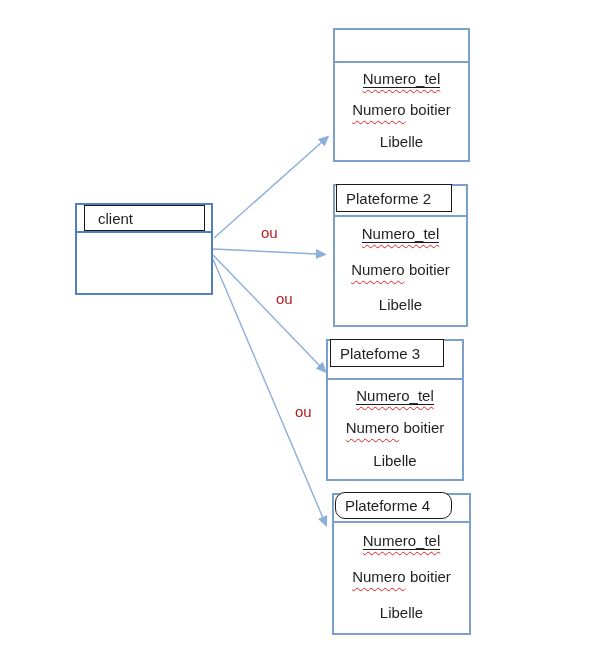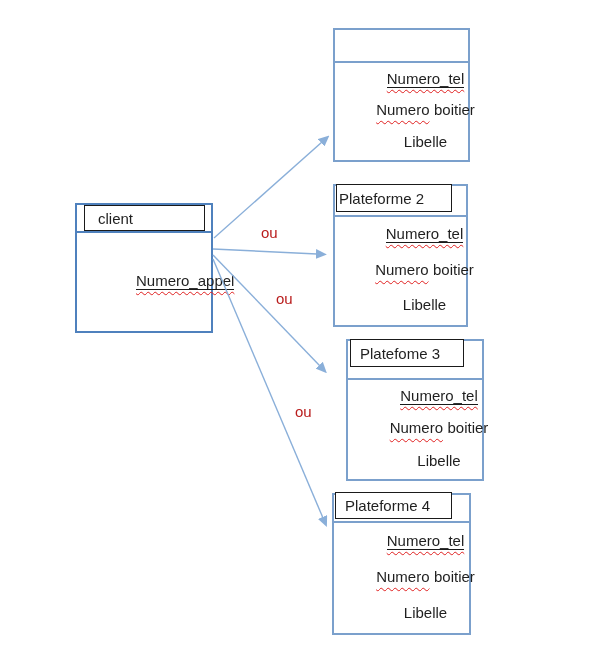--- a/index.html
+++ b/index.html
@@ -38,21 +38,20 @@
     z-index: 2;
   }
   .attrs {
     position: absolute;
     left: 0; right: 0; bottom: 2px;
     display: flex;
     flex-direction: column;
     justify-content: space-around;
     align-items: center;
     font-size: 15px;
-    margin-left: 48px;
   }
   .attrs.left-align {
     align-items: flex-start;
     padding-left: 11px;
     justify-content: space-evenly;
   }
   .attr { white-space: nowrap; line-height: 1.1; }
   .u {
     border-bottom: 1.3px solid #1a1a1a;
     padding-bottom: 0px;
@@ -81,86 +80,83 @@
     font-size: 15px;
     color: #b91c1c;
     z-index: 4;
   }
 </style>
 </head>
 <body>
 
 <div id="canvas">
 
-  <div class="entity client" style="left:75px; top:203px; width:138px; height:130px;">
+  <div class="entity client" style="left:75px; top:203px; width:138px; height:92px;">
     <div class="sep" style="top:26px;"></div>
     <div class="titlebox" style="left:7px; top:0px; width:121px; height:26px; padding-left:13px;">
       <span>client</span>
     </div>
     <div class="attrs left-align" style="top:28px;">
-      <div class="attr">
-        <span class="u sq">Numero_appel</span>
-      </div>
     </div>
   </div>
 
   <div class="entity platform" style="left:333px; top:28px; width:137px; height:134px;">
     <div class="sep" style="top:31px;"></div>
     <div class="attrs" style="top:33px;">
       <div class="attr">
         <span class="u sq">Numero_tel</span>
       </div>
       <div class="attr">
         <span class="sq">Numero</span><span class="gap">boitier</span>
       </div>
       <div class="attr">
         <span>Libelle</span>
       </div>
     </div>
   </div>
 
   <div class="entity platform" style="left:333px; top:184px; width:135px; height:143px;">
     <div class="sep" style="top:29px;"></div>
-    <div class="titlebox" style="left:1px; top:-2px; width:116px; height:28px; padding-left:2px;">
+    <div class="titlebox" style="left:1px; top:-2px; width:116px; height:28px; padding-left:9px;">
       <span>Plateforme 2</span>
     </div>
     <div class="attrs" style="top:31px;">
       <div class="attr">
         <span class="u sq">Numero_tel</span>
       </div>
       <div class="attr">
         <span class="sq">Numero</span><span class="gap">boitier</span>
       </div>
       <div class="attr">
         <span>Libelle</span>
       </div>
     </div>
   </div>
 
-  <div class="entity platform" style="left:346px; top:339px; width:138px; height:142px;">
+  <div class="entity platform" style="left:326px; top:339px; width:138px; height:142px;">
     <div class="sep" style="top:37px;"></div>
     <div class="titlebox" style="left:2px; top:-2px; width:114px; height:28px; padding-left:9px;">
       <span>Platefome 3</span>
     </div>
     <div class="attrs" style="top:39px;">
       <div class="attr">
         <span class="u sq">Numero_tel</span>
       </div>
       <div class="attr">
         <span class="sq">Numero</span><span class="gap">boitier</span>
       </div>
       <div class="attr">
         <span>Libelle</span>
       </div>
     </div>
   </div>
 
   <div class="entity platform" style="left:332px; top:493px; width:139px; height:142px;">
     <div class="sep" style="top:26px;"></div>
-    <div class="titlebox" style="left:1px; top:-3px; width:117px; height:27px; padding-left:9px;">
+    <div class="titlebox" style="left:1px; top:-3px; width:117px; height:27px; padding-left:9px;border-radius:10px;">
       <span>Plateforme 4</span>
     </div>
     <div class="attrs" style="top:28px;">
       <div class="attr">
         <span class="u sq">Numero_tel</span>
       </div>
       <div class="attr">
         <span class="sq">Numero</span><span class="gap">boitier</span>
       </div>
       <div class="attr">

